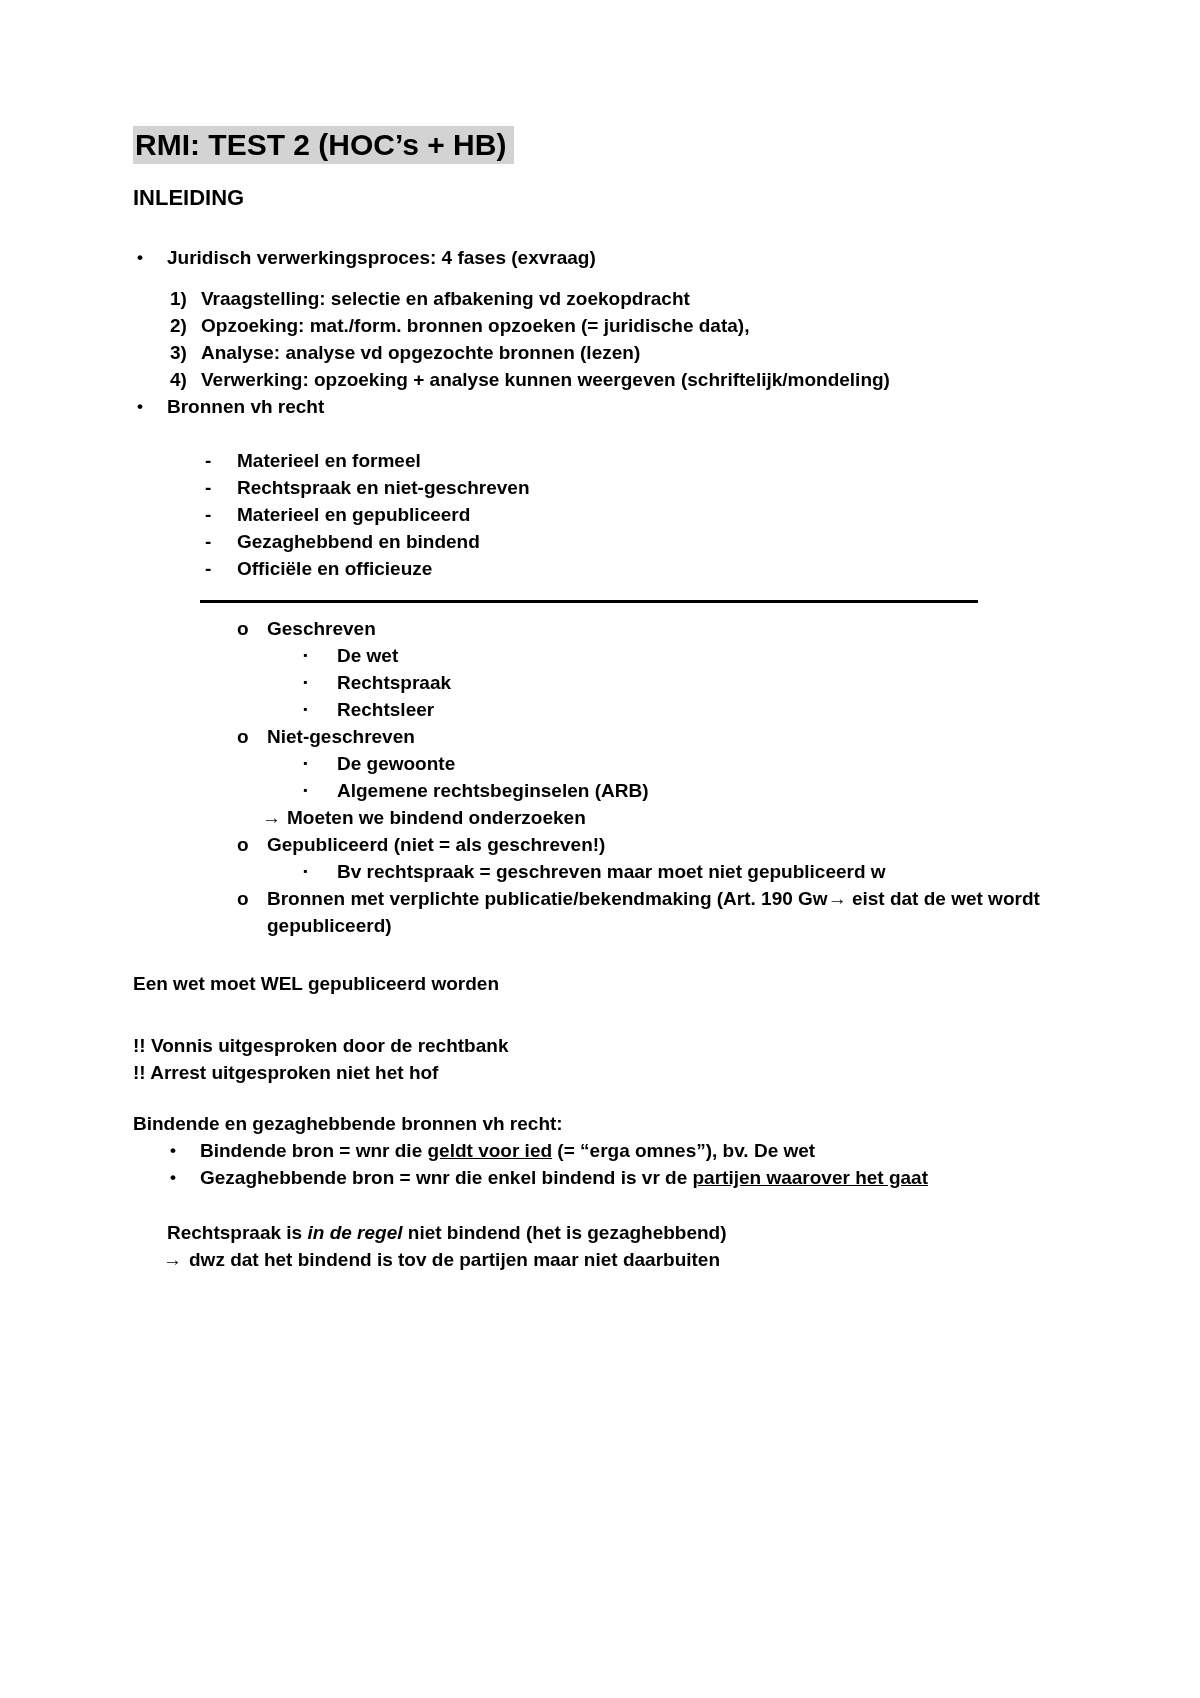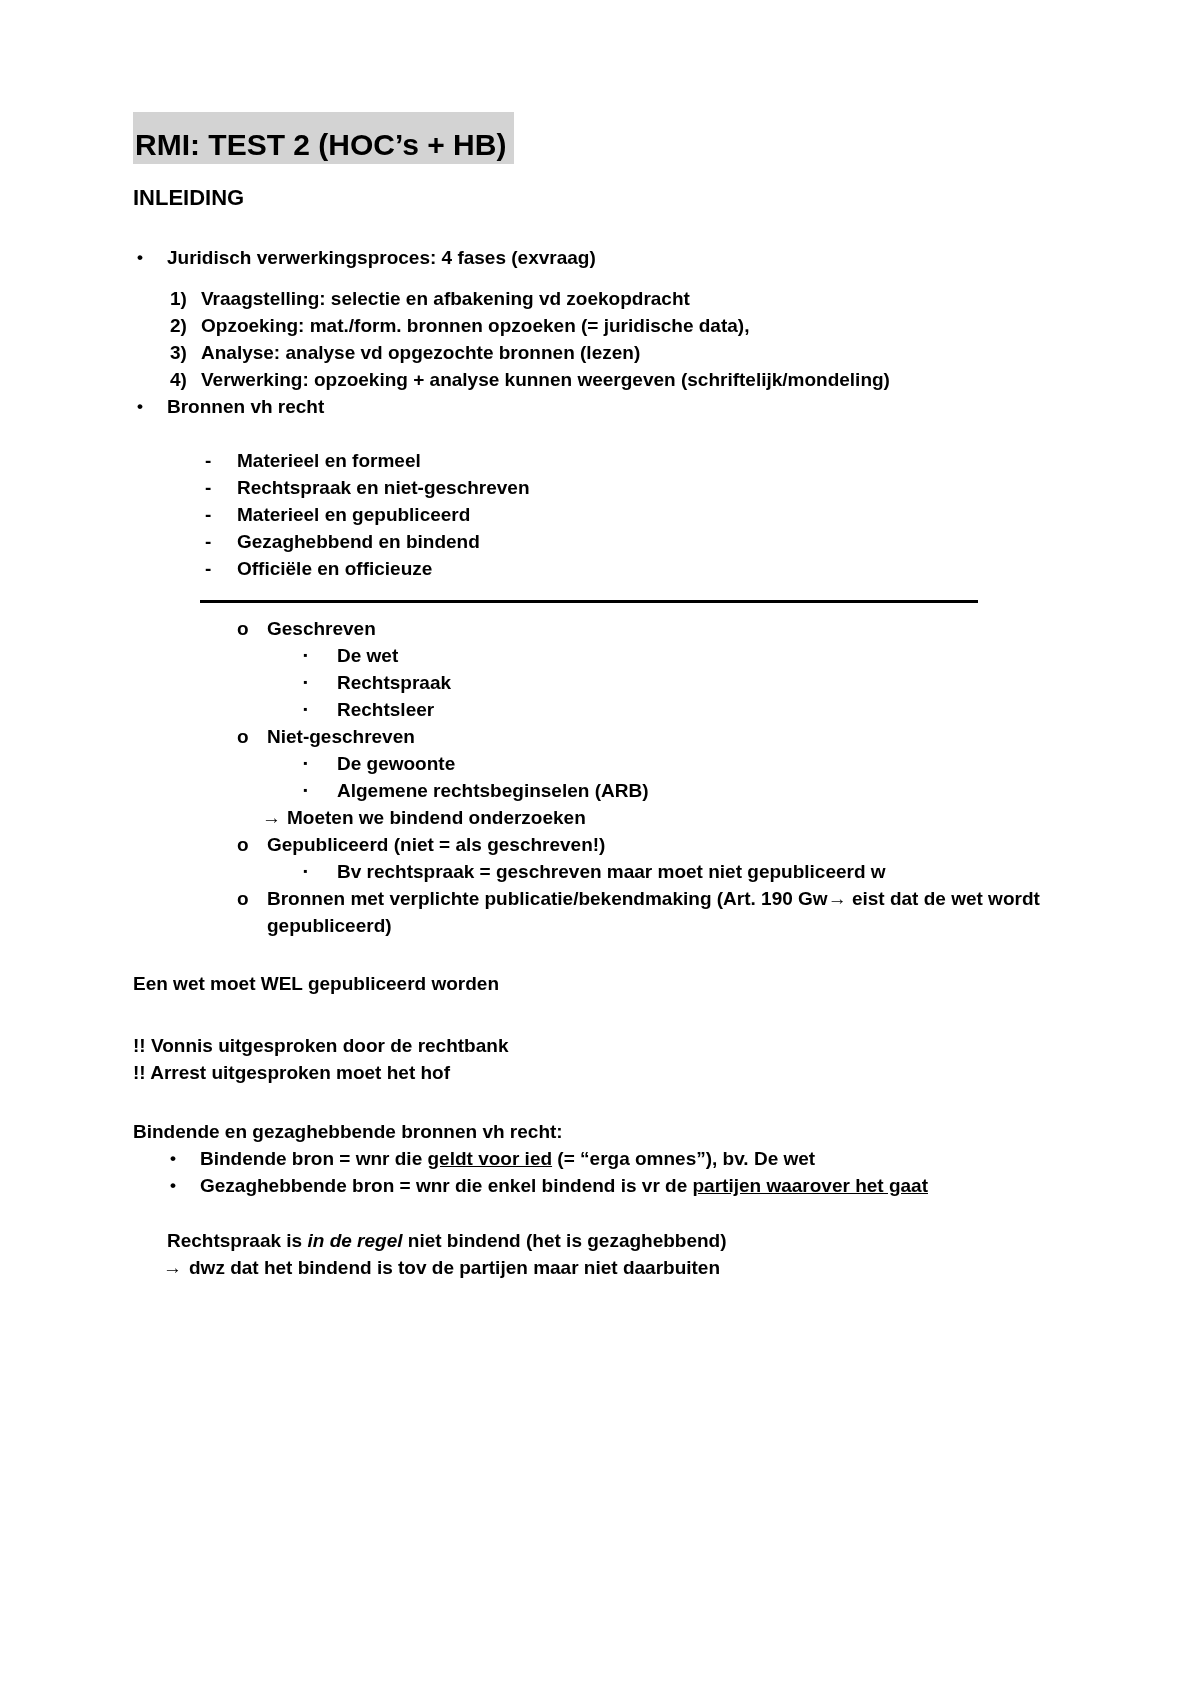--- a/index.html
+++ b/index.html
@@ -10,21 +10,21 @@
     background:#ffffff;
     box-sizing:border-box;
     padding:126px 118px 0 133px;
     font-family:"Liberation Sans","DejaVu Sans",sans-serif;
     font-weight:700;
     color:#000000;
     font-size:19px;
     line-height:27px;
   }
   .title-line{margin:0 0 20px 0;font-size:30px;line-height:38px;}
-  .title-line .hl{background:#d3d3d3;padding:16px 8px 3px 2px;}
+  .title-line .hl{background:#d3d3d3;padding:2px 8px 3px 2px;}
   .h2{margin:0 0 32px 0;font-size:22px;line-height:28px;}
   .row{display:flex;align-items:flex-start;}
   .mk{flex-shrink:0;}
   .tx{flex:1;}
   
   .lvl-b1{margin-left:4px;}  .lvl-b1 .mk{width:30px;font-size:17px;}
   .lvl-num{margin-left:37px;} .lvl-num .mk{width:31px;}
   .lvl-dash{margin-left:72px;} .lvl-dash .mk{width:32px;}
   .lvl-o{margin-left:104px;} .lvl-o .mk{width:30px;}
   .lvl-sq{margin-left:170px;} .lvl-sq .mk{width:34px;font-size:12px;line-height:27px;}
@@ -155,24 +155,24 @@
       <span class="mk">o</span>
       <span class="tx">Bronnen met verplichte publicatie/bekendmaking (Art. 190 Gw→ eist dat de wet wordt gepubliceerd)</span>
     </div>
   </div>
 
   <div class="block after-outline">
     <div>Een wet moet WEL gepubliceerd worden</div>
   </div>
   <div class="block" style="margin-top:35px;">
     <div>!! Vonnis uitgesproken door de rechtbank</div>
-    <div>!! Arrest uitgesproken moet het hof</div>
+    <div>!! Arrest uitgesproken niet het hof</div>
   </div>
 
-  <div class="block" style="margin-top:32px;">
+  <div class="block" style="margin-top:24px;">
     <div>Bindende en gezaghebbende bronnen vh recht:</div>
 
     <div class="row lvl-b2">
       <span class="mk">•</span>
       <span class="tx"><span>Bindende bron = wnr die </span><span class="u">geldt voor ied</span><span> (= “erga omnes”), bv. De wet</span></span>
     </div>
     <div class="row lvl-b2">
       <span class="mk">•</span>
       <span class="tx"><span>Gezaghebbende bron = wnr die enkel bindend is vr de </span><span class="u">partijen waarover het gaat</span></span>
     </div>

